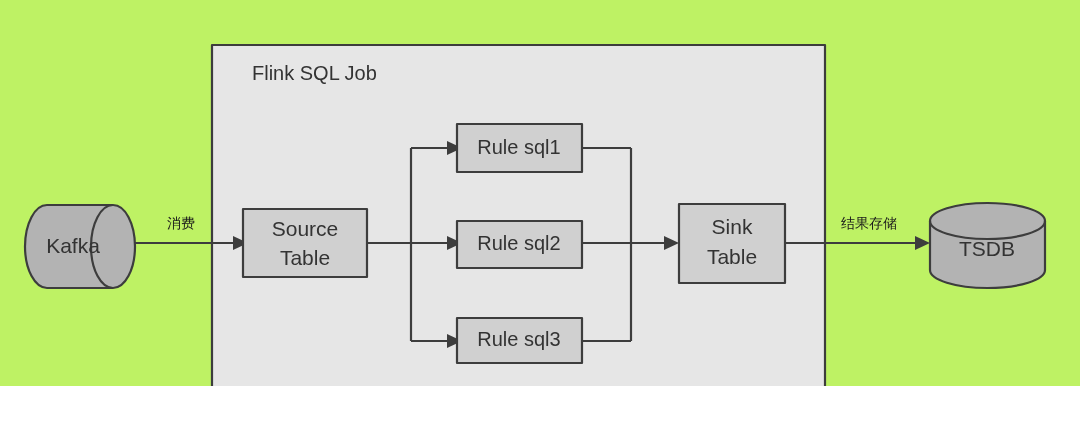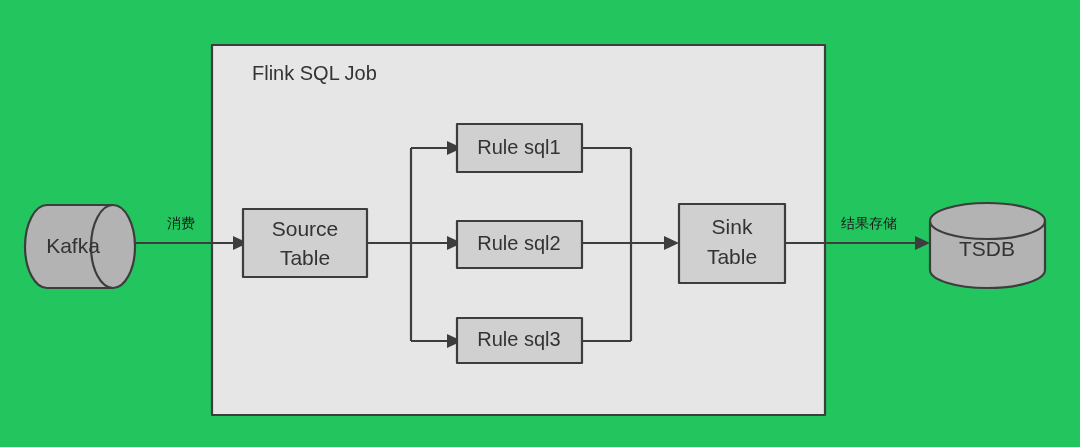--- a/index.html
+++ b/index.html
@@ -6,22 +6,22 @@
     margin: 0;
     padding: 0;
     background: #ffffff;
   }
   body {
     font-family: "Liberation Sans", "DejaVu Sans", sans-serif;
   }
   #stage {
     position: relative;
     width: 1080px;
-    height: 447px;
-    background: #22c55e;
+    height: 386px;
+    background: #bef264;
     overflow: hidden;
   }
   #diagram-svg {
     position: absolute;
     left: 0;
     top: 0;
     width: 1080px;
     height: 447px;
     display: block;
   }

